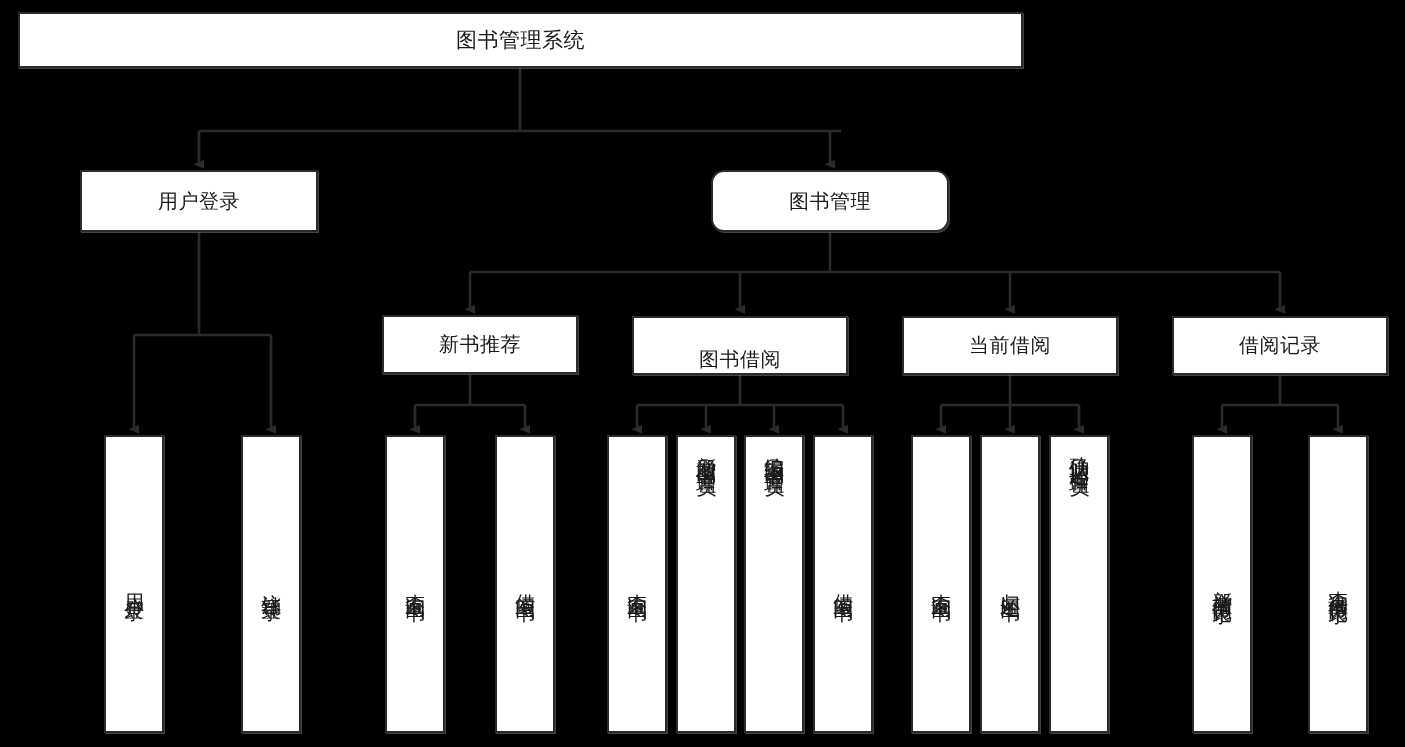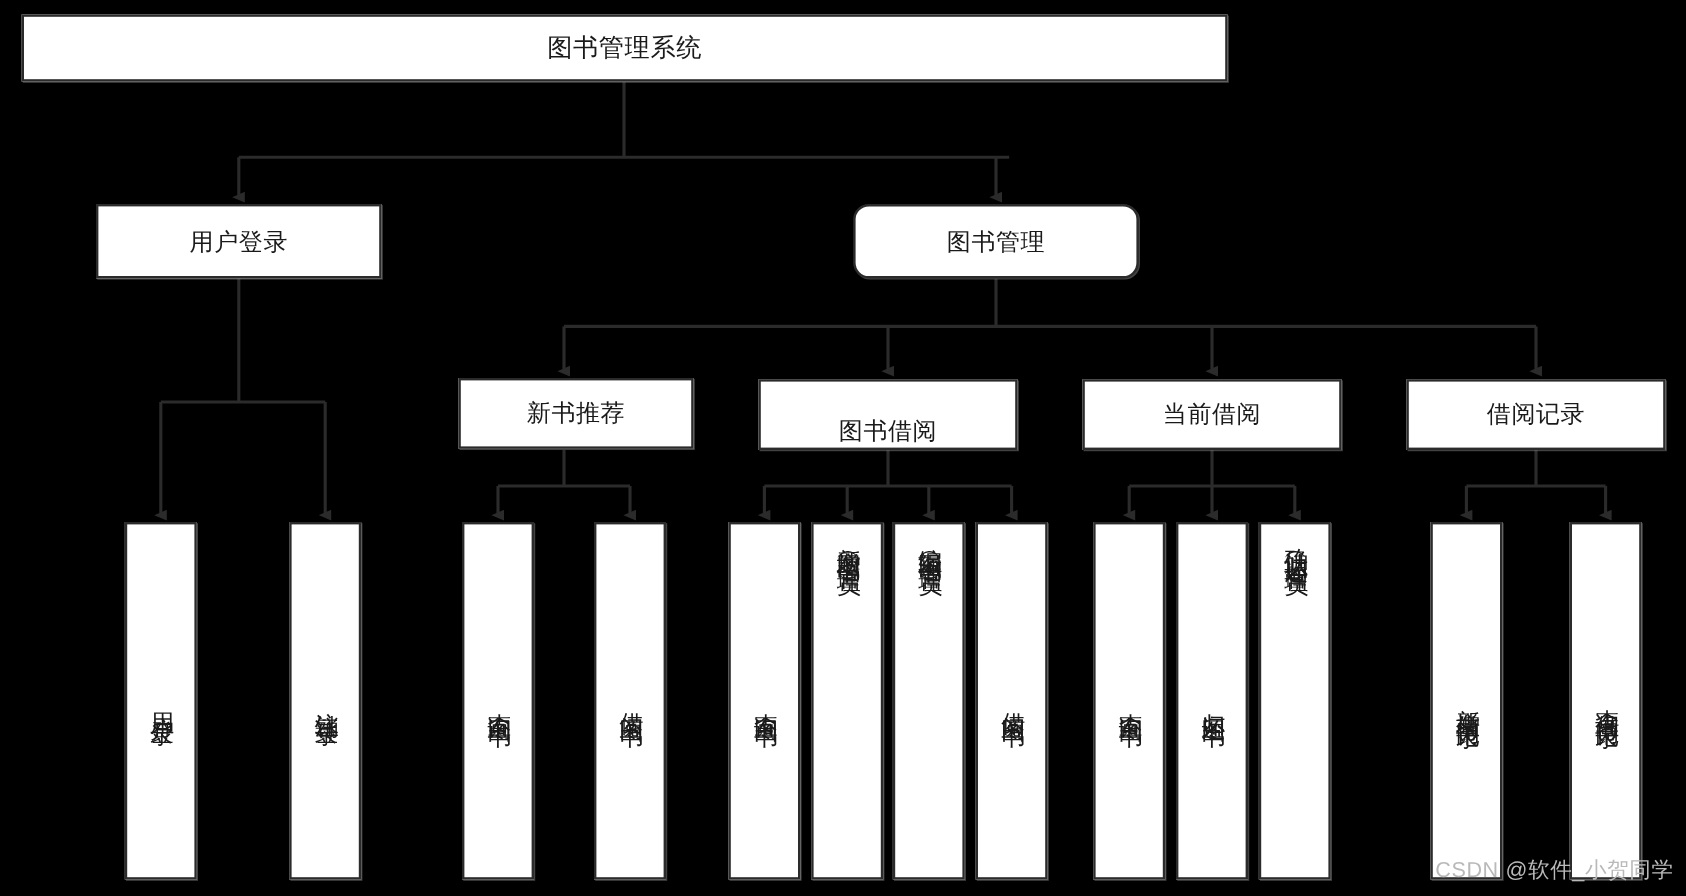--- a/index.html
+++ b/index.html
@@ -200,15 +200,14 @@
   </div>
 
   <div class="node leaf leaf-short" style="left:1192px; top:435px; width:60px; height:298px;">
     <span class="node-label">新增借阅记录</span>
   </div>
 
   <div class="node leaf leaf-short" style="left:1308px; top:435px; width:60px; height:298px;">
     <span class="node-label">查询借阅记录</span>
   </div>
 
-  <div id="watermark">CSDN @软件_小贺同学</div>
 
 </div>
 
 </body></html>

